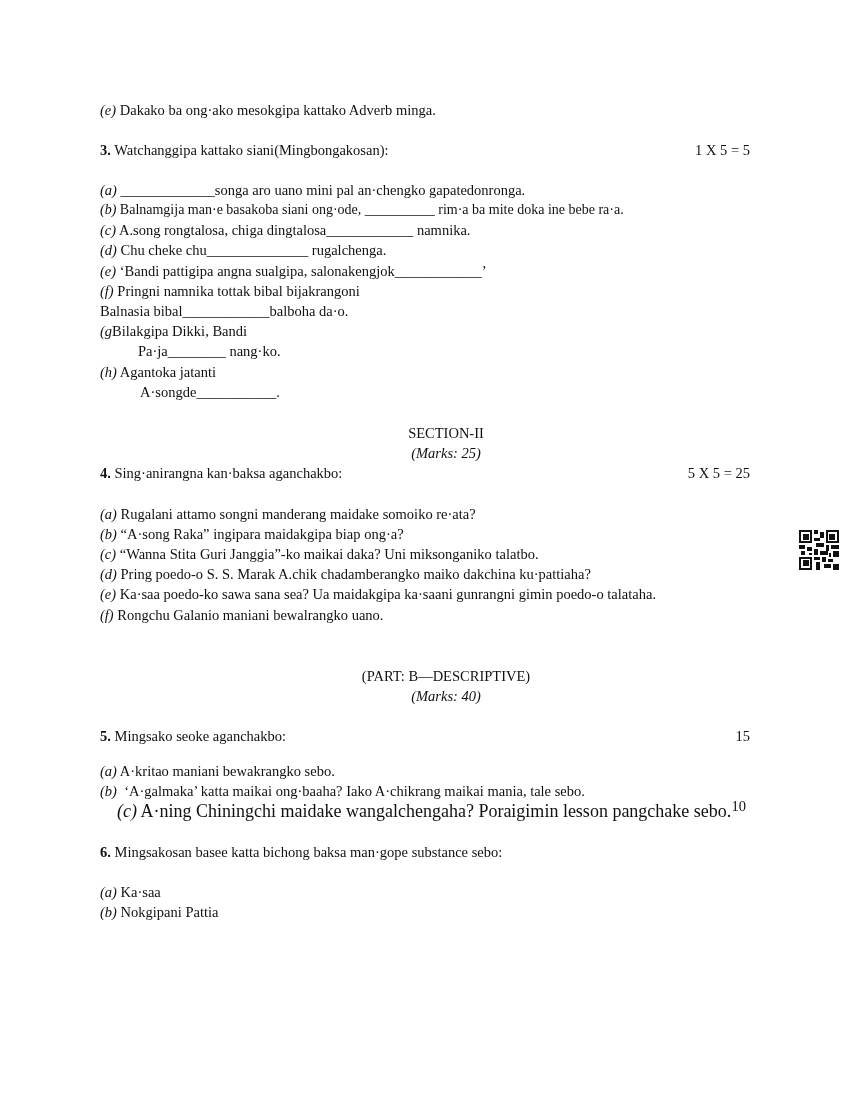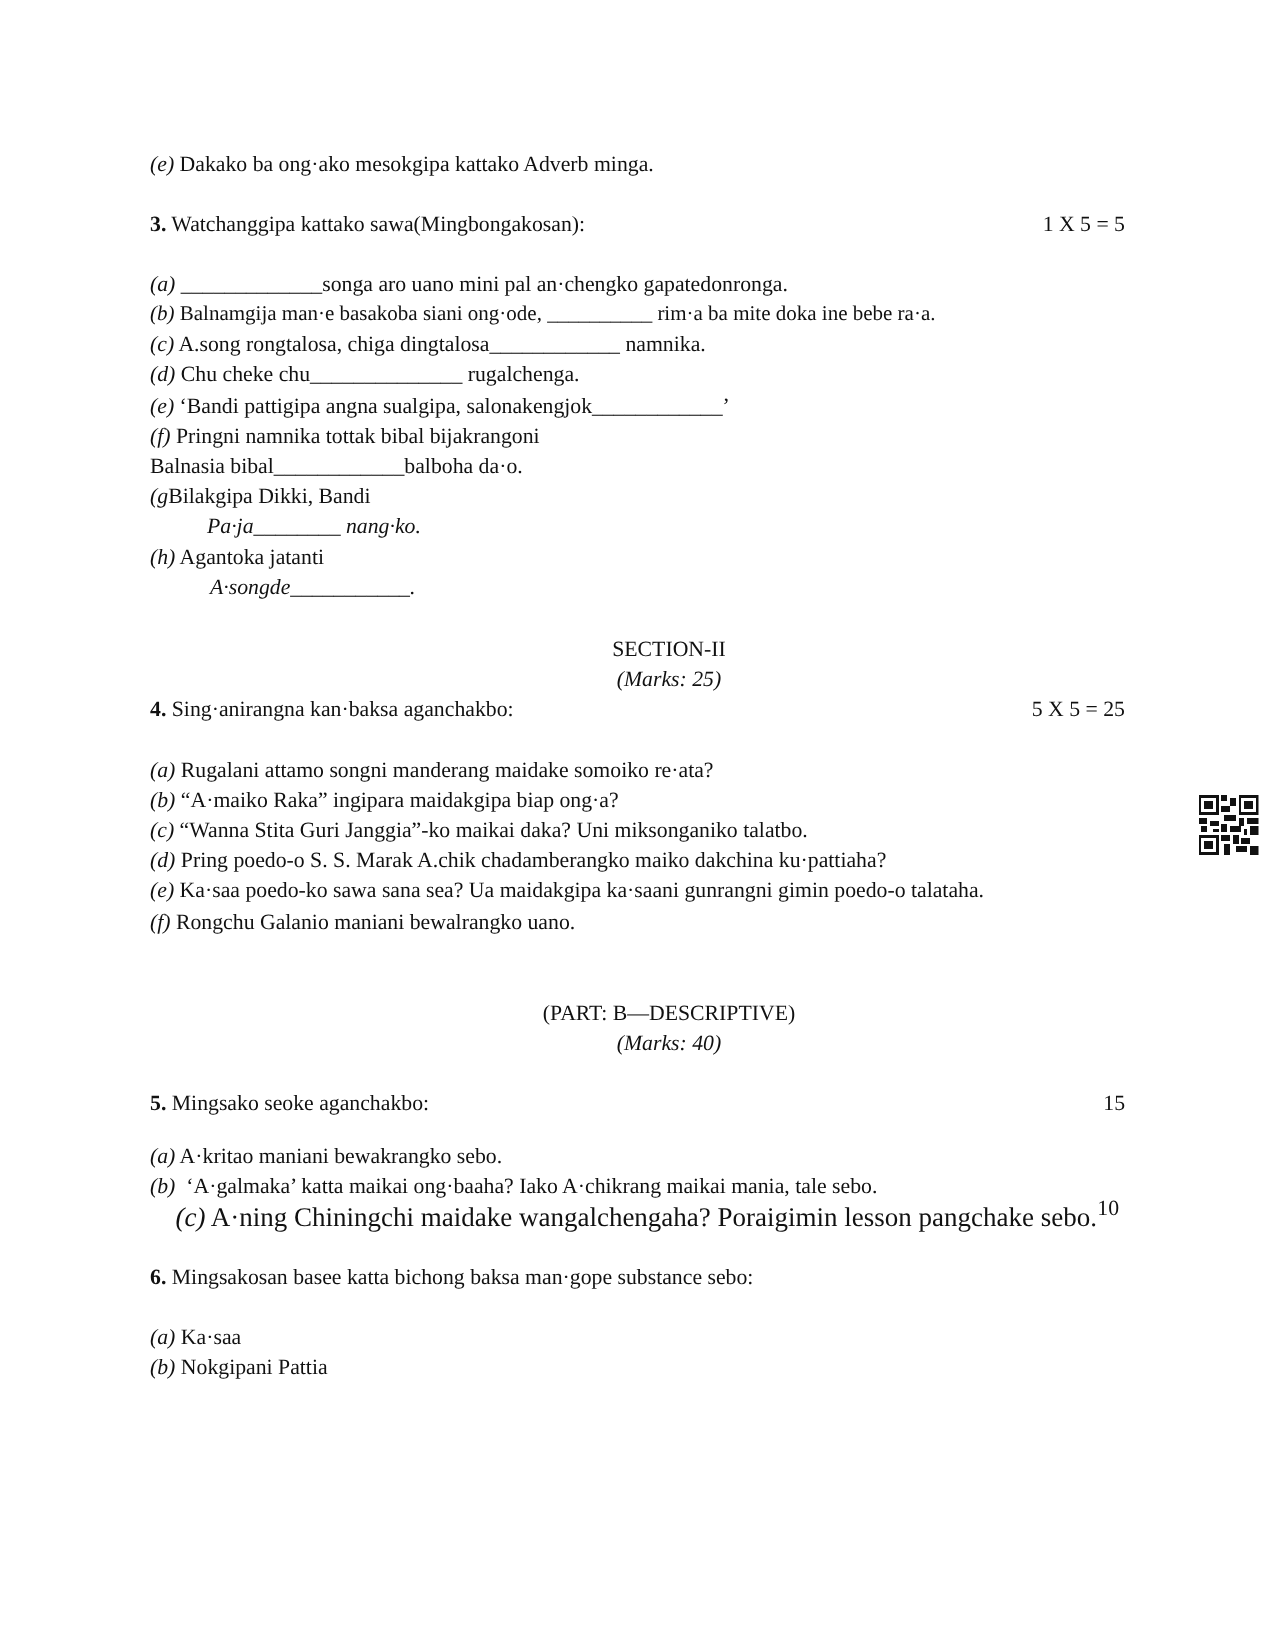--- a/index.html
+++ b/index.html
@@ -3,30 +3,30 @@
   <meta charset="utf-8">
   <style>
     html, body { margin: 0; padding: 0; background: #fff; }
     body { width: 850px; height: 1100px; position: relative; overflow: hidden;
            font-family: "Liberation Serif", serif; font-size: 14.5px; color: #111; }
     .line { position: absolute; left: 100px; white-space: pre; line-height: 18px; }
     .right { position: absolute; right: 100px; white-space: pre; line-height: 18px; text-align: left; }
     .center { position: absolute; left: 0; width: 892px; text-align: center; white-space: pre; line-height: 18px; }
     .lbl { font-style: italic; }
     .num { font-weight: bold; }
-    .ind { left: 138px; font-style: italic; }
+    .ind { left: 138px; }
     .ind2 { left: 117px; }
     .qr { position: absolute; left: 799px; top: 530px; width: 40px; height: 40px; }
   </style>
 </head>
 <body>
 
 <div class="line" style="top:101px"><span class="lbl">(e)</span><span> Dakako ba ong·ako mesokgipa kattako Adverb minga.</span></div>
 
-<div class="line" style="top:141px"><span class="num">3.</span><span> Watchanggipa kattako sawa(Mingbongakosan):</span></div>
+<div class="line" style="top:141px"><span class="num">3.</span><span> Watchanggipa kattako siani(Mingbongakosan):</span></div>
 <div class="right" style="top:141px">1 X 5 = 5</div>
 
 <div class="line" style="top:181px"><span class="lbl">(a)</span><span> _____________songa aro uano mini pal an·chengko gapatedonronga.</span></div>
 <div class="line" style="top:201px;font-size:14px"><span class="lbl">(b)</span><span> Balnamgija man·e basakoba siani ong·ode, __________ rim·a ba mite doka ine bebe ra·a.</span></div>
 <div class="line" style="top:221px"><span class="lbl">(c)</span><span> A.song rongtalosa, chiga dingtalosa____________ namnika.</span></div>
 <div class="line" style="top:241px"><span class="lbl">(d)</span><span> Chu cheke chu______________ rugalchenga.</span></div>
 <div class="line" style="top:262px"><span class="lbl">(e)</span><span> ‘Bandi pattigipa angna sualgipa, salonakengjok____________’</span></div>
 <div class="line" style="top:282px"><span class="lbl">(f)</span><span> Pringni namnika tottak bibal bijakrangoni</span></div>
 <div class="line" style="top:302px"><span>Balnasia bibal____________balboha da·o.</span></div>
 <div class="line" style="top:322px"><span class="lbl">(g</span><span>Bilakgipa Dikki, Bandi</span></div>
@@ -34,21 +34,21 @@
 <div class="line" style="top:363px"><span class="lbl">(h)</span><span> Agantoka jatanti</span></div>
 <div class="line ind" style="top:383px;left:140px"><span>A·songde___________.</span></div>
 
 <div class="center" style="top:424px">SECTION-II</div>
 <div class="center lbl" style="top:444px">(Marks: 25)</div>
 
 <div class="line" style="top:464px"><span class="num">4.</span><span> Sing·anirangna kan·baksa aganchakbo:</span></div>
 <div class="right" style="top:464px">5 X 5 = 25</div>
 
 <div class="line" style="top:505px"><span class="lbl">(a)</span><span> Rugalani attamo songni manderang maidake somoiko re·ata?</span></div>
-<div class="line" style="top:525px"><span class="lbl">(b)</span><span> “A·maiko Raka” ingipara maidakgipa biap ong·a?</span></div>
+<div class="line" style="top:525px"><span class="lbl">(b)</span><span> “A·song Raka” ingipara maidakgipa biap ong·a?</span></div>
 <div class="line" style="top:545px"><span class="lbl">(c)</span><span> “Wanna Stita Guri Janggia”-ko maikai daka? Uni miksonganiko talatbo.</span></div>
 <div class="line" style="top:565px"><span class="lbl">(d)</span><span> Pring poedo-o S. S. Marak A.chik chadamberangko maiko dakchina ku·pattiaha?</span></div>
 <div class="line" style="top:585px"><span class="lbl">(e)</span><span> Ka·saa poedo-ko sawa sana sea? Ua maidakgipa ka·saani gunrangni gimin poedo-o talataha.</span></div>
 <div class="line" style="top:606px"><span class="lbl">(f)</span><span> Rongchu Galanio maniani bewalrangko uano.</span></div>
 
 <svg class="qr" viewBox="0 0 21 21" shape-rendering="crispEdges">
   <rect x="0" y="0" width="21" height="21" fill="#fff"></rect>
   <g fill="#111">
     <path d="M0 0h7v7h-7z M1 1v5h5v-5z" fill-rule="evenodd"></path>
       <rect x="2" y="2" width="3" height="3"></rect>

